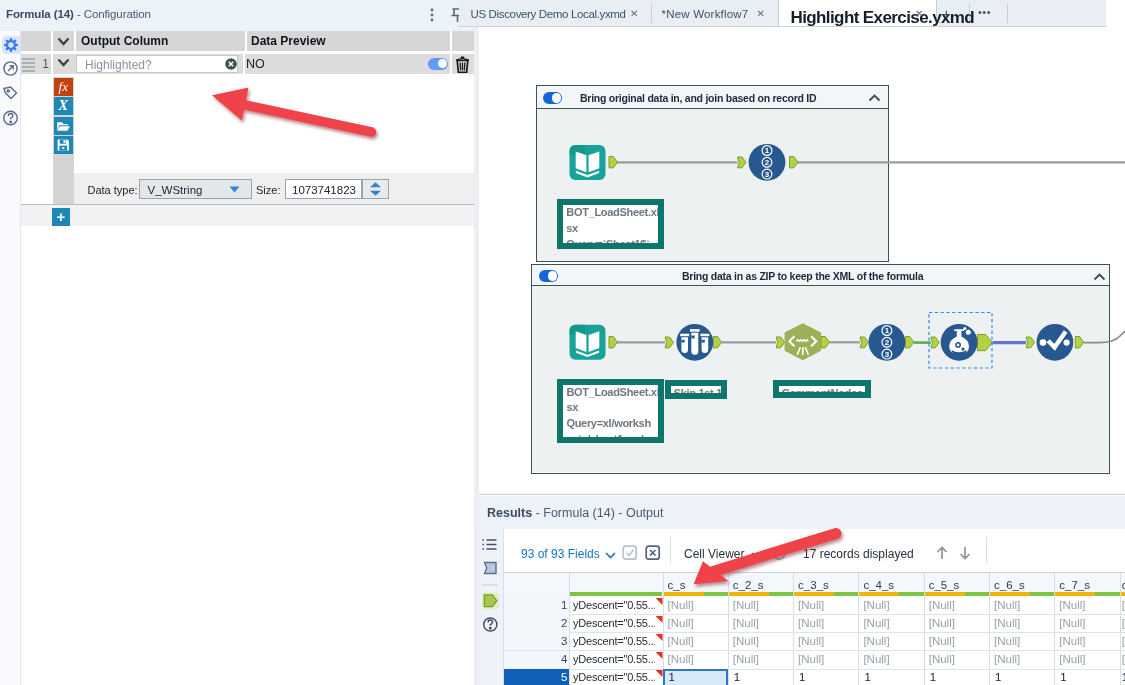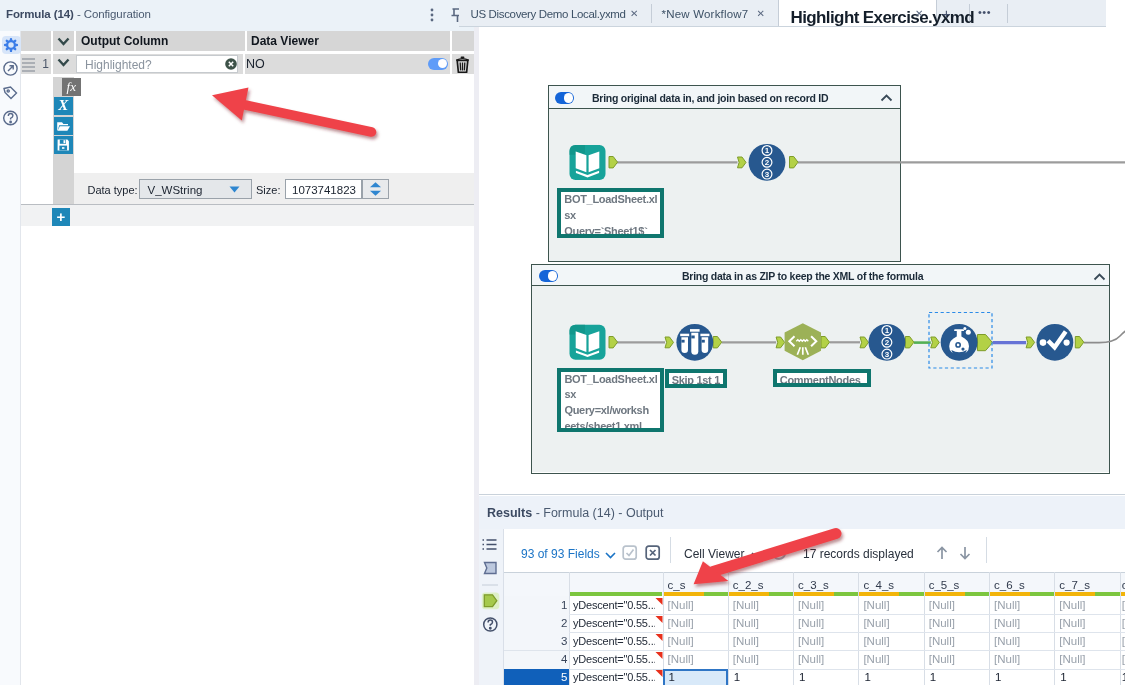--- a/index.html
+++ b/index.html
@@ -1,23 +1,23 @@
 <!DOCTYPE html>
 <html><head>
 <meta charset="utf-8">
 <style>
 * { margin:0; padding:0; box-sizing:border-box; }
 html,body { width:1125px; height:685px; background:#fff; overflow:hidden;
   font-family:"Liberation Sans",sans-serif; }
 #root { position:relative; width:1125px; height:685px; }
 .abs { position:absolute; }
 svg { display:block; }
-.anno { position:absolute; background:#fff; border:4px solid #0f766e;
+.anno { position:absolute; background:#fff; border:6px solid #0f766e;
   font-size:11px; line-height:15.8px; font-weight:bold; color:#6E7780;
-  letter-spacing:-0.3px; padding:0 9px 0 3px; overflow:hidden; white-space:nowrap; }
+  letter-spacing:-0.3px; padding:0 9px 0 3px; overflow:hidden; white-space:nowrap;margin-top:11px; }
 </style>
 </head>
 <body>
 <div id="root">
 
 <div class="abs" id="cfg" style="left:0;top:0;width:549px;height:685px;background:#fff;border-right:1px solid #D9DDE3;">
 
   <div class="abs" style="left:0;top:0;width:473.5px;height:30.5px;background:#EBF2F8;"></div>
   <div class="abs" style="left:6px;top:7.5px;font-size:11.5px;letter-spacing:-0.1px;color:#4A5A70;"><b style="color:#3C4A62;">Formula (14)</b> - Configuration</div>
 
@@ -60,21 +60,21 @@
 
   <div class="abs" style="left:21px;top:30.5px;width:452.5px;height:20.5px;background:#D6D6D6;"></div>
   <div class="abs" style="left:50.5px;top:30.5px;width:2px;height:20.5px;background:#fff;"></div>
   <div class="abs" style="left:74px;top:30.5px;width:2px;height:20.5px;background:#fff;"></div>
   <div class="abs" style="left:244.5px;top:30.5px;width:2px;height:20.5px;background:#fff;"></div>
   <div class="abs" style="left:449.5px;top:30.5px;width:2px;height:20.5px;background:#fff;"></div>
   <svg class="abs" style="left:57px;top:37px;" width="13" height="9" viewBox="0 0 13 9">
         <path d="M1.5 1.5 L6.5 7 L11.5 1.5" fill="none" stroke="#33494A" stroke-width="2.4"></path>
       </svg>
   <div class="abs" style="left:81px;top:34px;font-size:12px;font-weight:bold;color:#10161E;">Output Column</div>
-  <div class="abs" style="left:251px;top:34px;font-size:12px;font-weight:bold;color:#10161E;">Data Viewer</div>
+  <div class="abs" style="left:251px;top:34px;font-size:12px;font-weight:bold;color:#10161E;">Data Preview</div>
 
   <div class="abs" style="left:21px;top:53.5px;width:452.5px;height:20px;background:#DCDCDC;"></div>
   <div class="abs" style="left:50.5px;top:53.5px;width:2px;height:20px;background:#fff;"></div>
   <div class="abs" style="left:242.5px;top:53.5px;width:2.5px;height:20px;background:#fff;"></div>
   <div class="abs" style="left:449.5px;top:53.5px;width:2px;height:20px;background:#fff;"></div>
   <svg class="abs" style="left:21.5px;top:56.5px;" width="14" height="15" viewBox="0 0 14 15">
     <g stroke="#9AA0A8" stroke-width="1.6">
           <path d="M0 2 H13 M0 6 H13 M0 10 H13 M0 14 H13"></path>
         </g>
   </svg>
@@ -94,21 +94,21 @@
   <svg class="abs" style="left:455px;top:56px;" width="15" height="17" viewBox="0 0 15 17">
     <g fill="#181818">
       <path d="M2.2 4.5 L12.8 4.5 L11.6 16.4 L3.4 16.4 Z" fill="none" stroke="#181818" stroke-width="1.7"></path>
       <path d="M1 3.6 Q7.5 0.2 14 3.6 L13.6 4.9 Q7.5 1.8 1.4 4.9 Z"></path>
       <rect x="5.6" y="0.4" width="3.8" height="2" rx="0.8"></rect>
       <path d="M5.2 6.5 L5.6 14.4 M7.5 6.5 L7.5 14.4 M9.8 6.5 L9.4 14.4" stroke="#181818" stroke-width="1.3" fill="none"></path>
     </g>
   </svg>
 
   <div class="abs" style="left:52.5px;top:76.5px;width:21.5px;height:127.5px;background:#D4D4D4;"></div>
-  <div class="abs" style="left:54px;top:77.5px;width:18.5px;height:18px;background:#737373;color:#fff;font-family:'Liberation Serif',serif;font-style:italic;font-size:13px;text-align:center;line-height:17px;margin-left:8px;">fx</div>
+  <div class="abs" style="left:54px;top:77.5px;width:18.5px;height:18px;background:#c2410c;color:#fff;font-family:'Liberation Serif',serif;font-style:italic;font-size:13px;text-align:center;line-height:17px;">fx</div>
   <div class="abs" style="left:54px;top:97px;width:18.5px;height:18px;background:#1E87B8;color:#fff;font-family:'Liberation Serif',serif;font-style:italic;font-size:15px;font-weight:bold;text-align:center;line-height:17px;">X</div>
   <div class="abs" style="left:54px;top:116.5px;width:18.5px;height:18px;background:#1E87B8;"></div>
   <svg class="abs" style="left:54px;top:116.5px;" width="18.5" height="18" viewBox="0 0 18.5 18">
     <g fill="#fff">
           <path d="M3.2 13.8 L3.2 5.2 L8 5.2 L9.4 6.9 L14 6.9 L14 8.3 L5.2 8.3 L3.9 13 Z"></path>
           <path d="M5.8 9.3 L16 9.3 L13.4 13.8 L3.6 13.8 Z"></path>
         </g>
   </svg>
   <div class="abs" style="left:54px;top:136px;width:18.5px;height:18px;background:#1E87B8;"></div>
   <svg class="abs" style="left:54px;top:136px;" width="18.5" height="18" viewBox="0 0 18.5 18">
@@ -165,21 +165,21 @@
   <div class="abs" style="left:202.5px;top:7.5px;font-size:11.5px;letter-spacing:0.2px;color:#3D5166;">*New Workflow7</div>
   <div class="abs" style="left:297.5px;top:8px;font-size:10px;color:#5A6880;">✕</div>
   <div class="abs" style="left:331.5px;top:7.5px;font-size:17px;letter-spacing:-0.6px;font-weight:bold;color:#141E2A;">Highlight Exercise.yxmd</div>
   <div class="abs" style="left:456px;top:8px;font-size:10px;color:#5A6880;">✕</div>
   <div class="abs" style="left:483px;top:4.5px;font-size:15px;color:#44506B;">+</div>
   <div class="abs" style="left:519px;top:6px;font-size:11px;color:#44506B;letter-spacing:0.5px;">•••</div>
 </div>
 
 <div class="abs" id="canvas" style="left:478.5px;top:27px;width:646.5px;height:467px;background:#fff;"></div>
 
-<div class="abs" style="left:548px;top:85px;width:352.5px;height:176.5px;border:1.2px solid #3D544E;">
+<div class="abs" style="left:536px;top:85px;width:352.5px;height:176.5px;border:1.2px solid #3D544E;">
   <div class="abs" style="left:0;top:0;width:100%;height:22.8px;background:#F2F6F8;border-bottom:1.2px solid #3D544E;"></div>
   <div class="abs" style="left:0;top:22.8px;width:100%;height:152.5px;background:#EDF1F1;"></div>
   <div class="abs" style="left:5.6px;top:6.3px;width:19.7px;height:11.5px;border-radius:6px;background:#1565D8;"></div>
   <div class="abs" style="left:15.2px;top:7.4px;width:9.3px;height:9.3px;border-radius:50%;background:#fff;"></div>
   <div class="abs" style="left:43px;top:5.5px;font-size:10.5px;font-weight:bold;color:#1B2A38;letter-spacing:-0.25px;">Bring original data in, and join based on record ID</div>
   <svg class="abs" style="left:331px;top:8px;" width="13" height="8" viewBox="0 0 13 8">
         <path d="M1.5 6.5 L6.5 1.5 L11.5 6.5" fill="none" stroke="#3A4A58" stroke-width="1.8"></path>
       </svg>
 </div>
 

